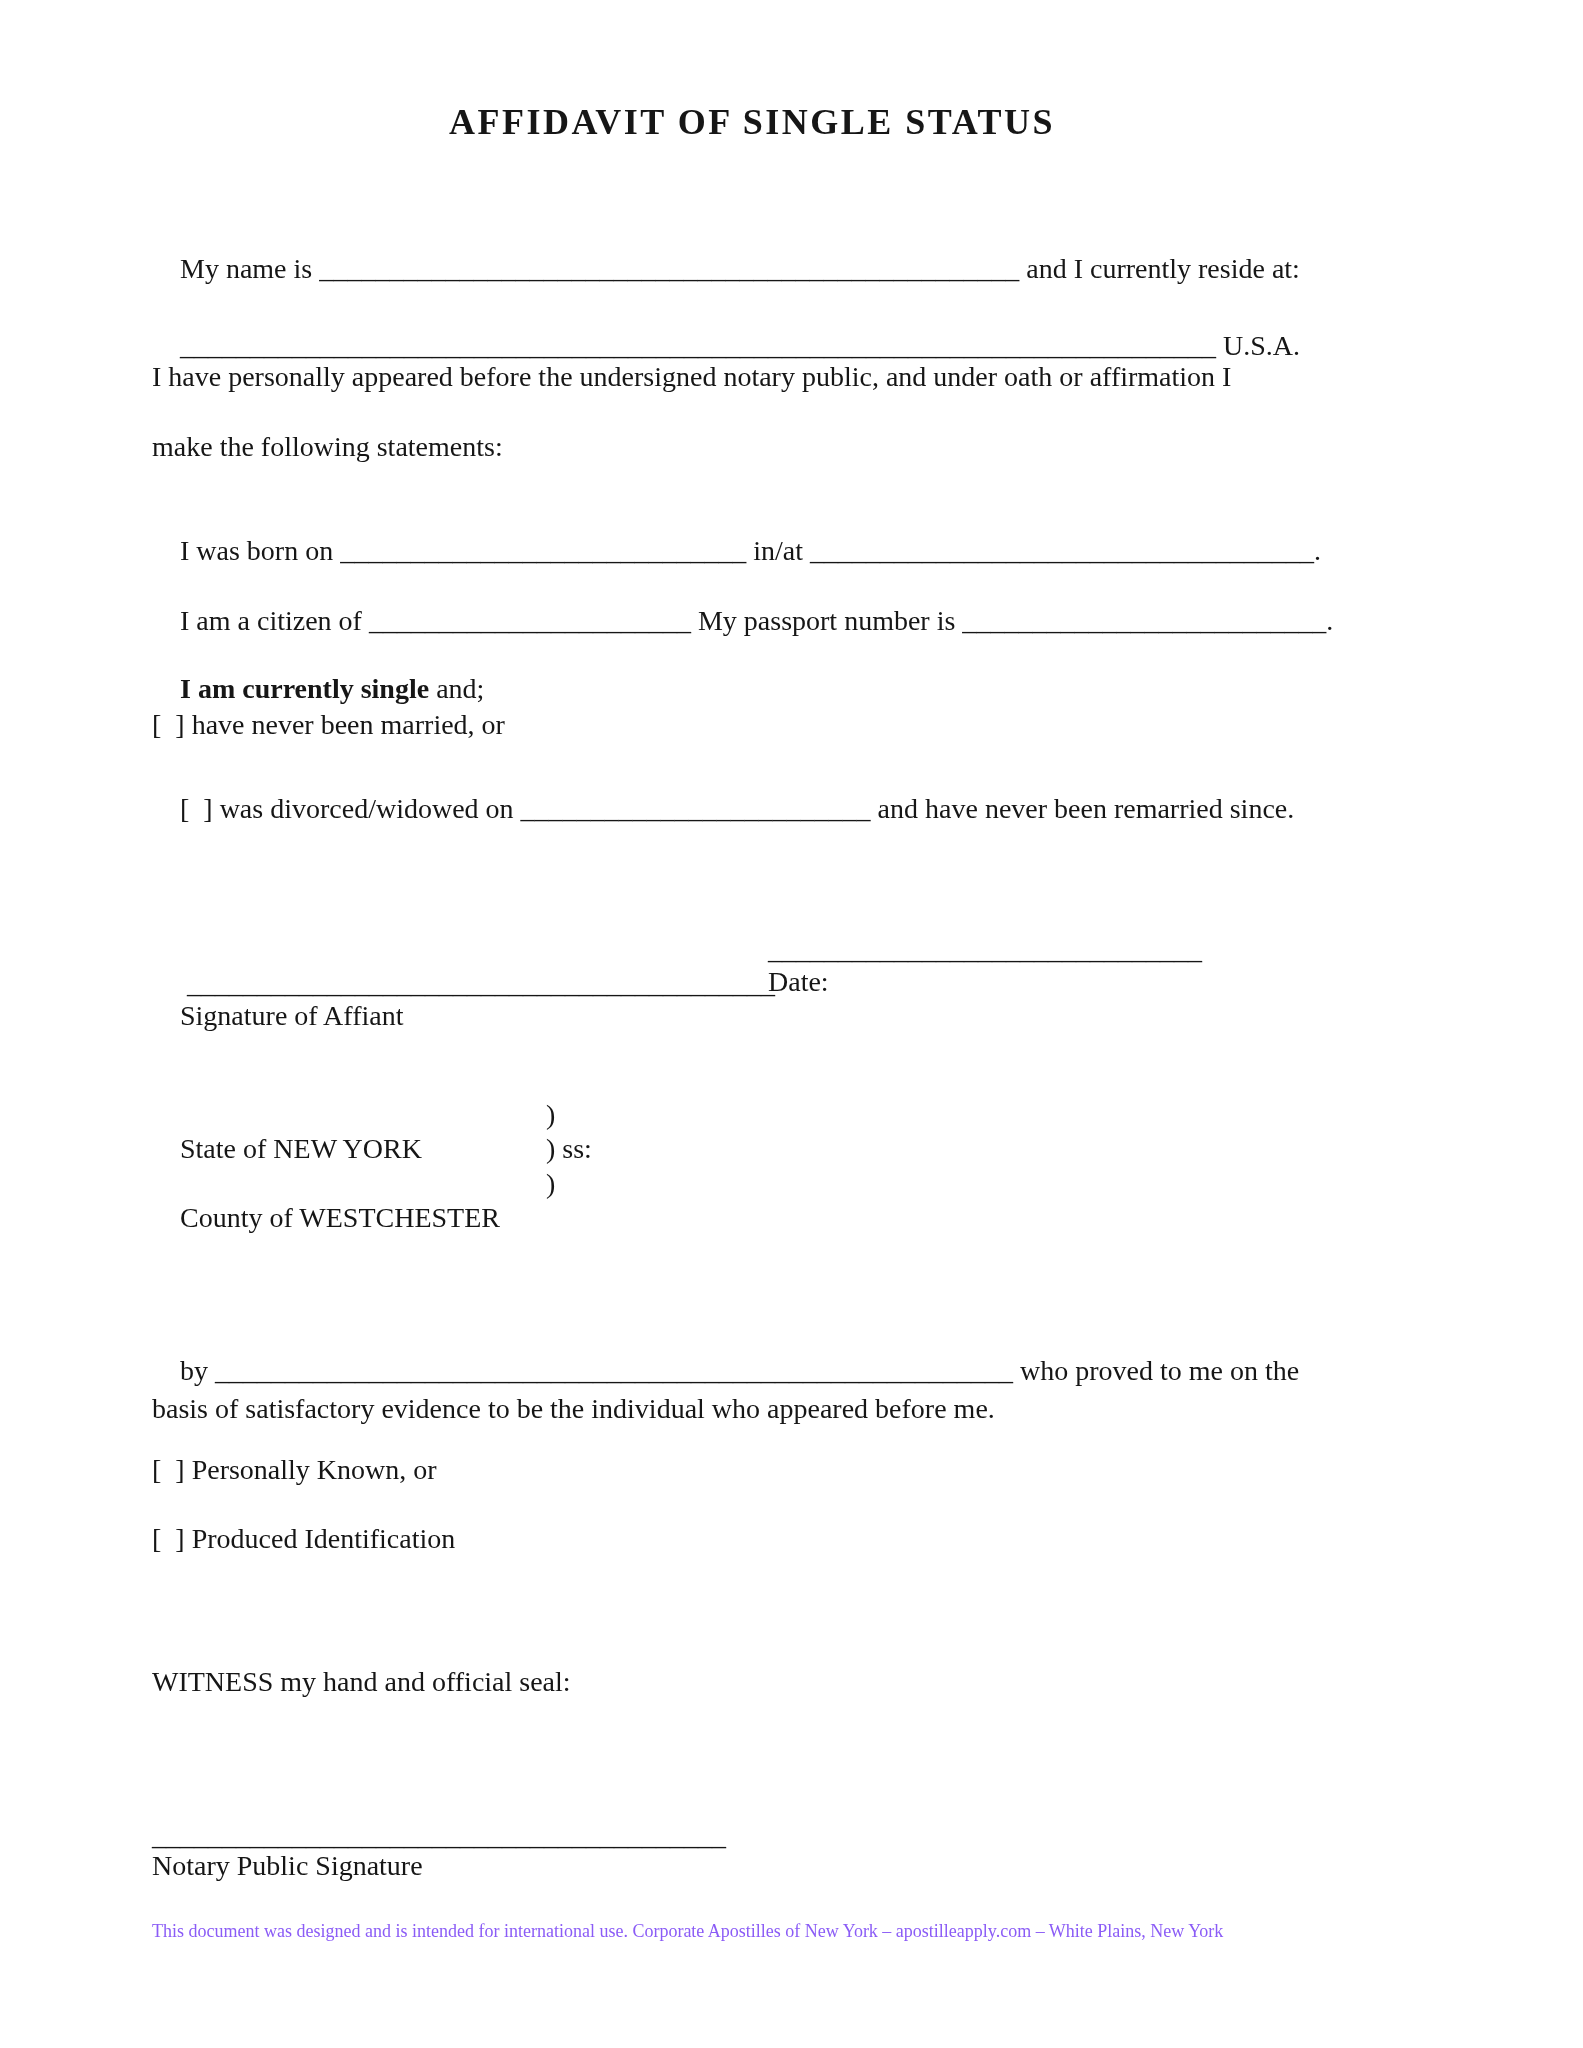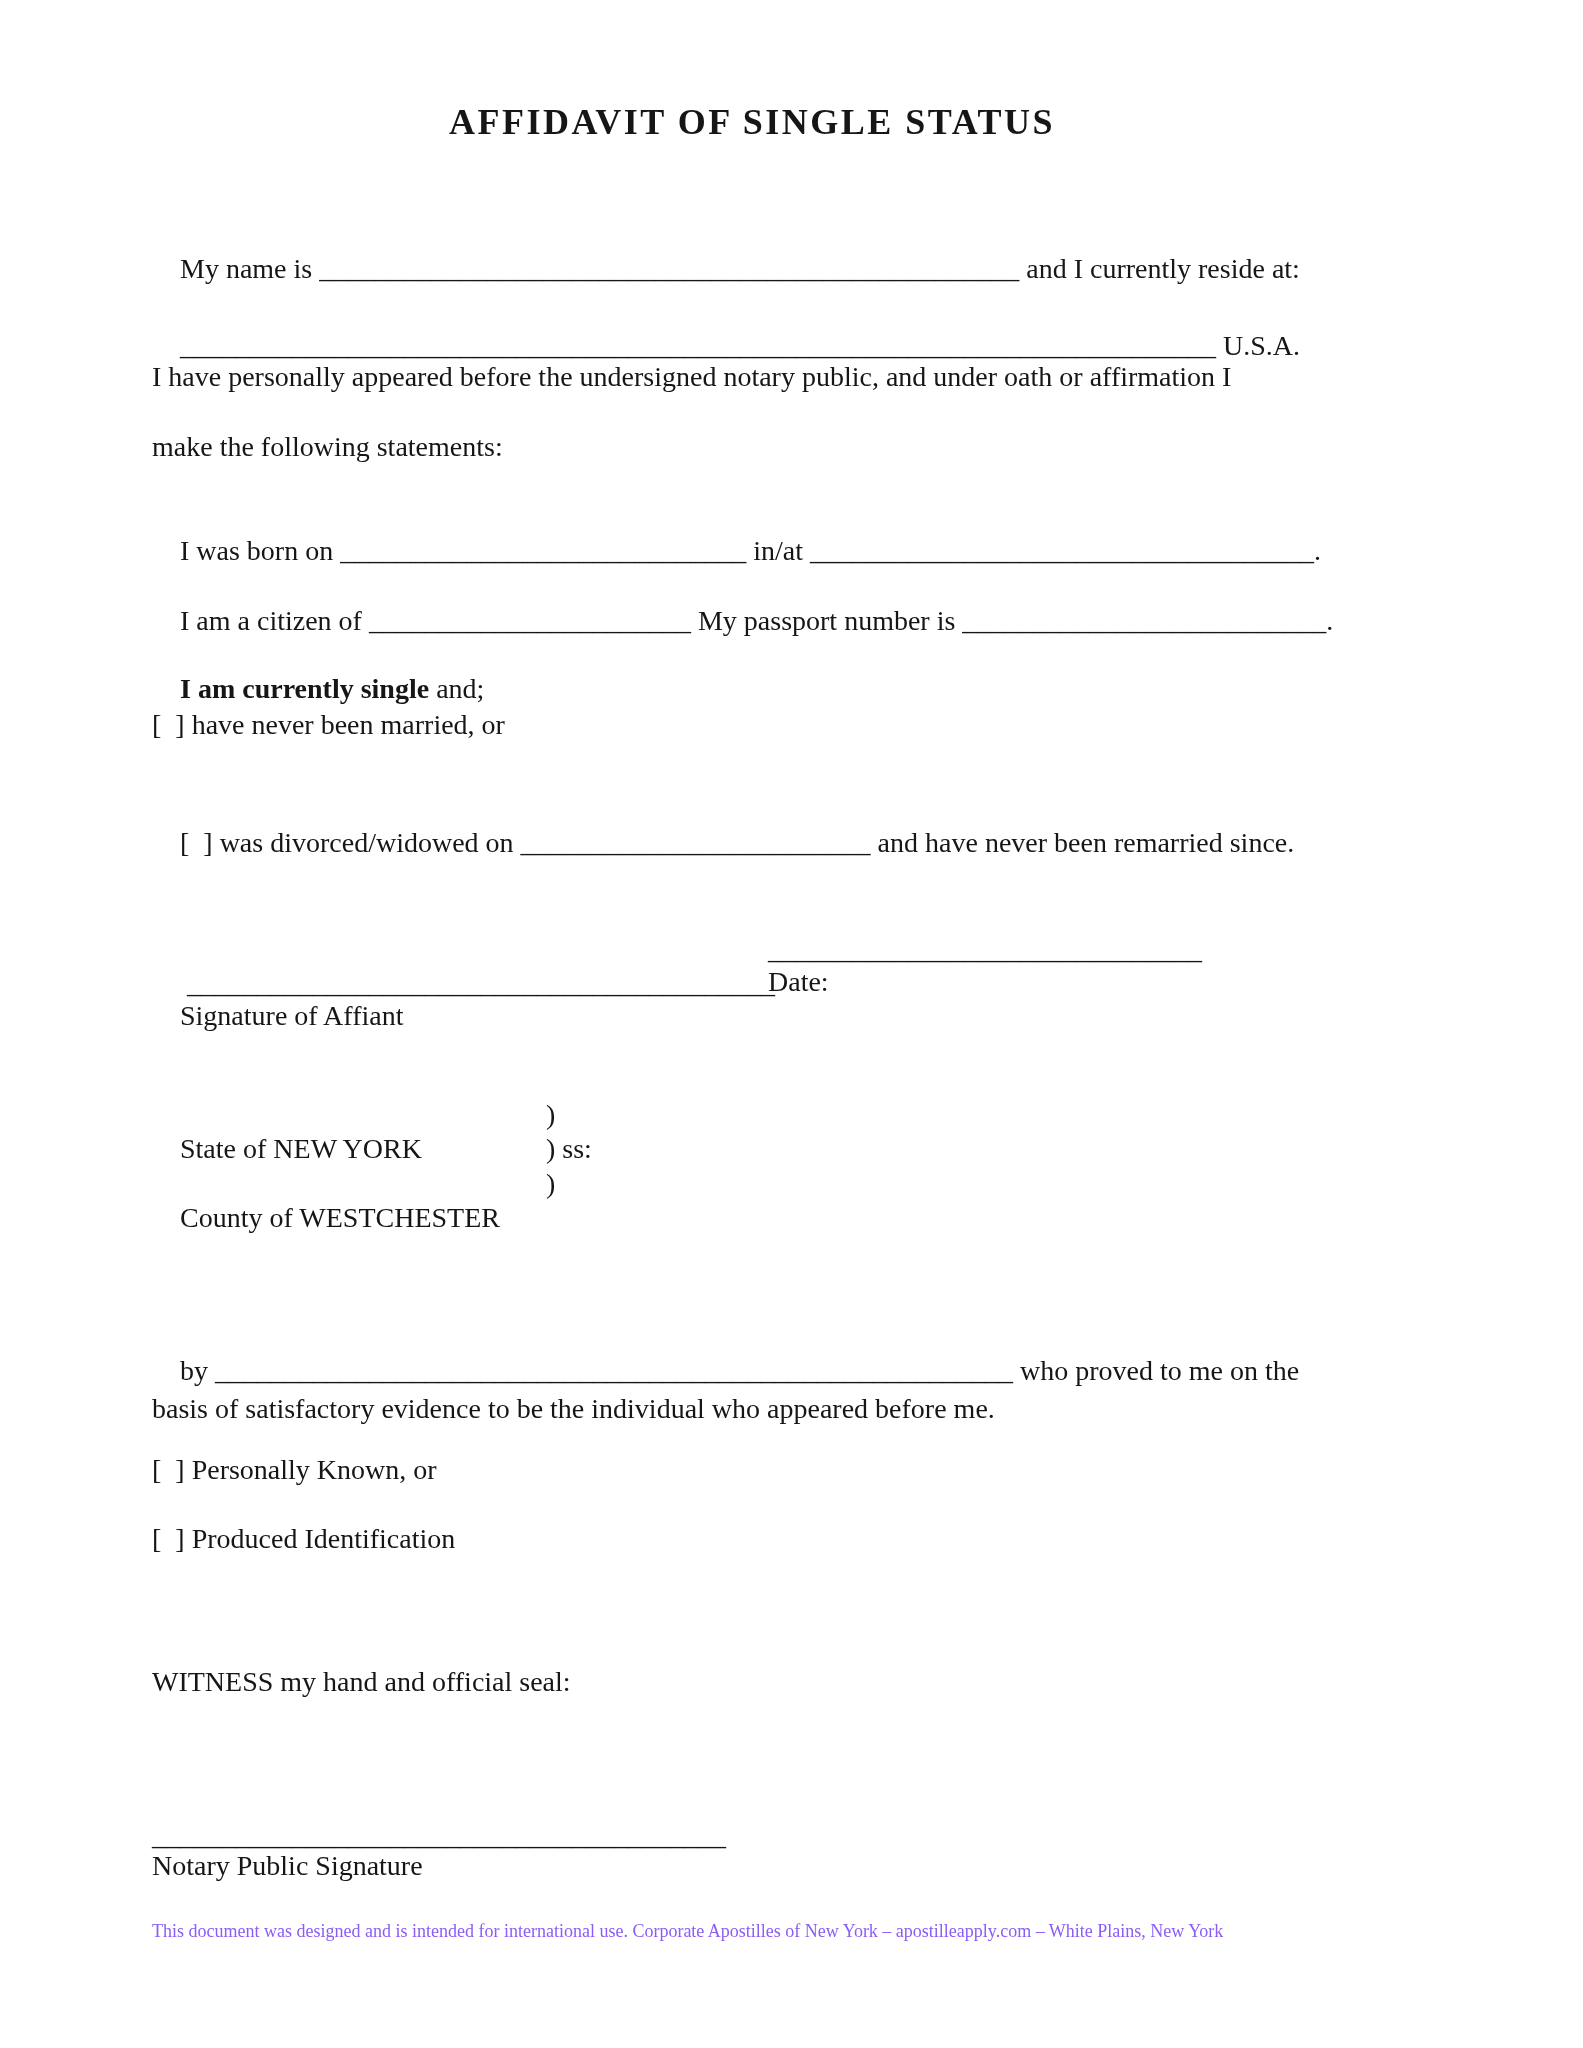--- a/index.html
+++ b/index.html
@@ -72,21 +72,21 @@
   <div class="line" style="top:570px">
     <span>I am a citizen of </span><span>_______________________</span><span> My passport number is </span><span>__________________________</span><span>.</span>
   </div>
 
   <div class="line" style="top:638px">
     <span class="b">I am currently single</span><span> and;</span>
   </div>
 
   <div class="line" style="top:708px">[  ] have never been married, or</div>
 
-  <div class="line" style="top:792px">
+  <div class="line" style="top:758px">
     <span>[  ] was divorced/widowed on </span><span>_________________________</span><span> and have never been remarried since.</span>
   </div>
 
   <div class="line" style="top:933px">
     <span> __________________________________________</span>
     <span class="abs col-date">_______________________________</span>
   </div>
 
   <div class="line" style="top:965px">
     <span>Signature of Affiant</span>

